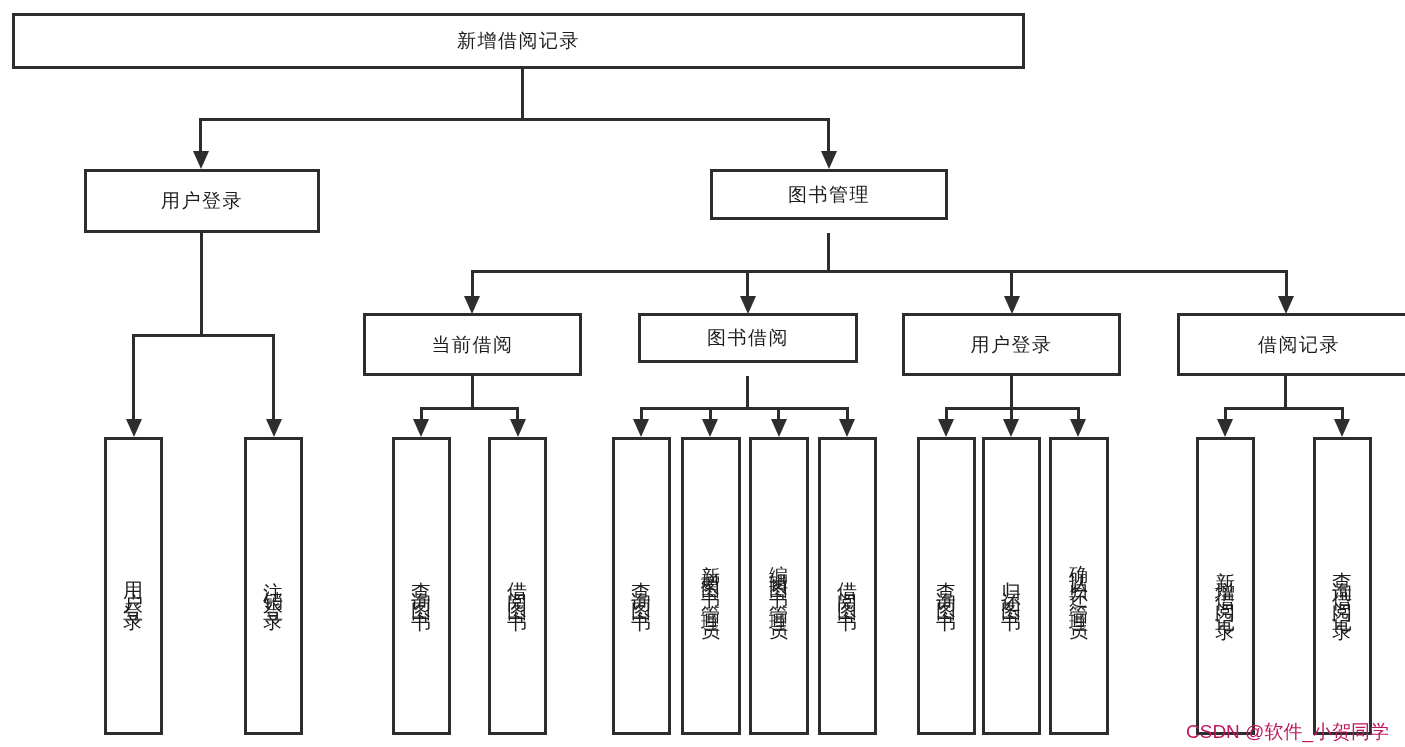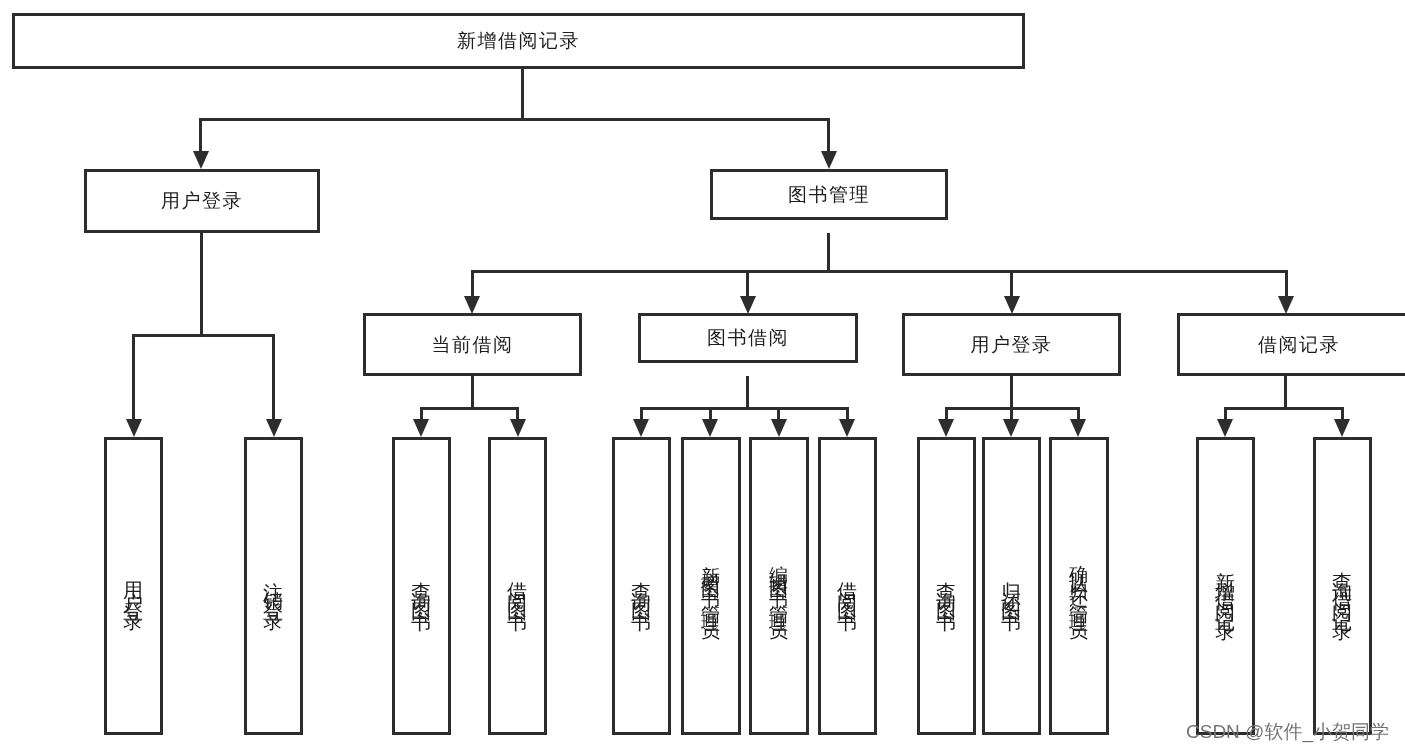--- a/index.html
+++ b/index.html
@@ -41,21 +41,21 @@
     position:absolute;width:0;height:0;
     border-left:8px solid transparent;
     border-right:8px solid transparent;
     border-top:18px solid #2d2d2d;
   }
   
   .watermark{
     position:absolute;
     left:1186px;top:719px;
     font-size:19px;
-    color:#737373;
+    color:#be185d;
     white-space:nowrap;
     z-index:5;
   }
 </style>
 </head>
 <body>
 
 <div class="canvas">
 
   <div class="box" style="left:12px;top:13px;width:1013px;height:56px;">

